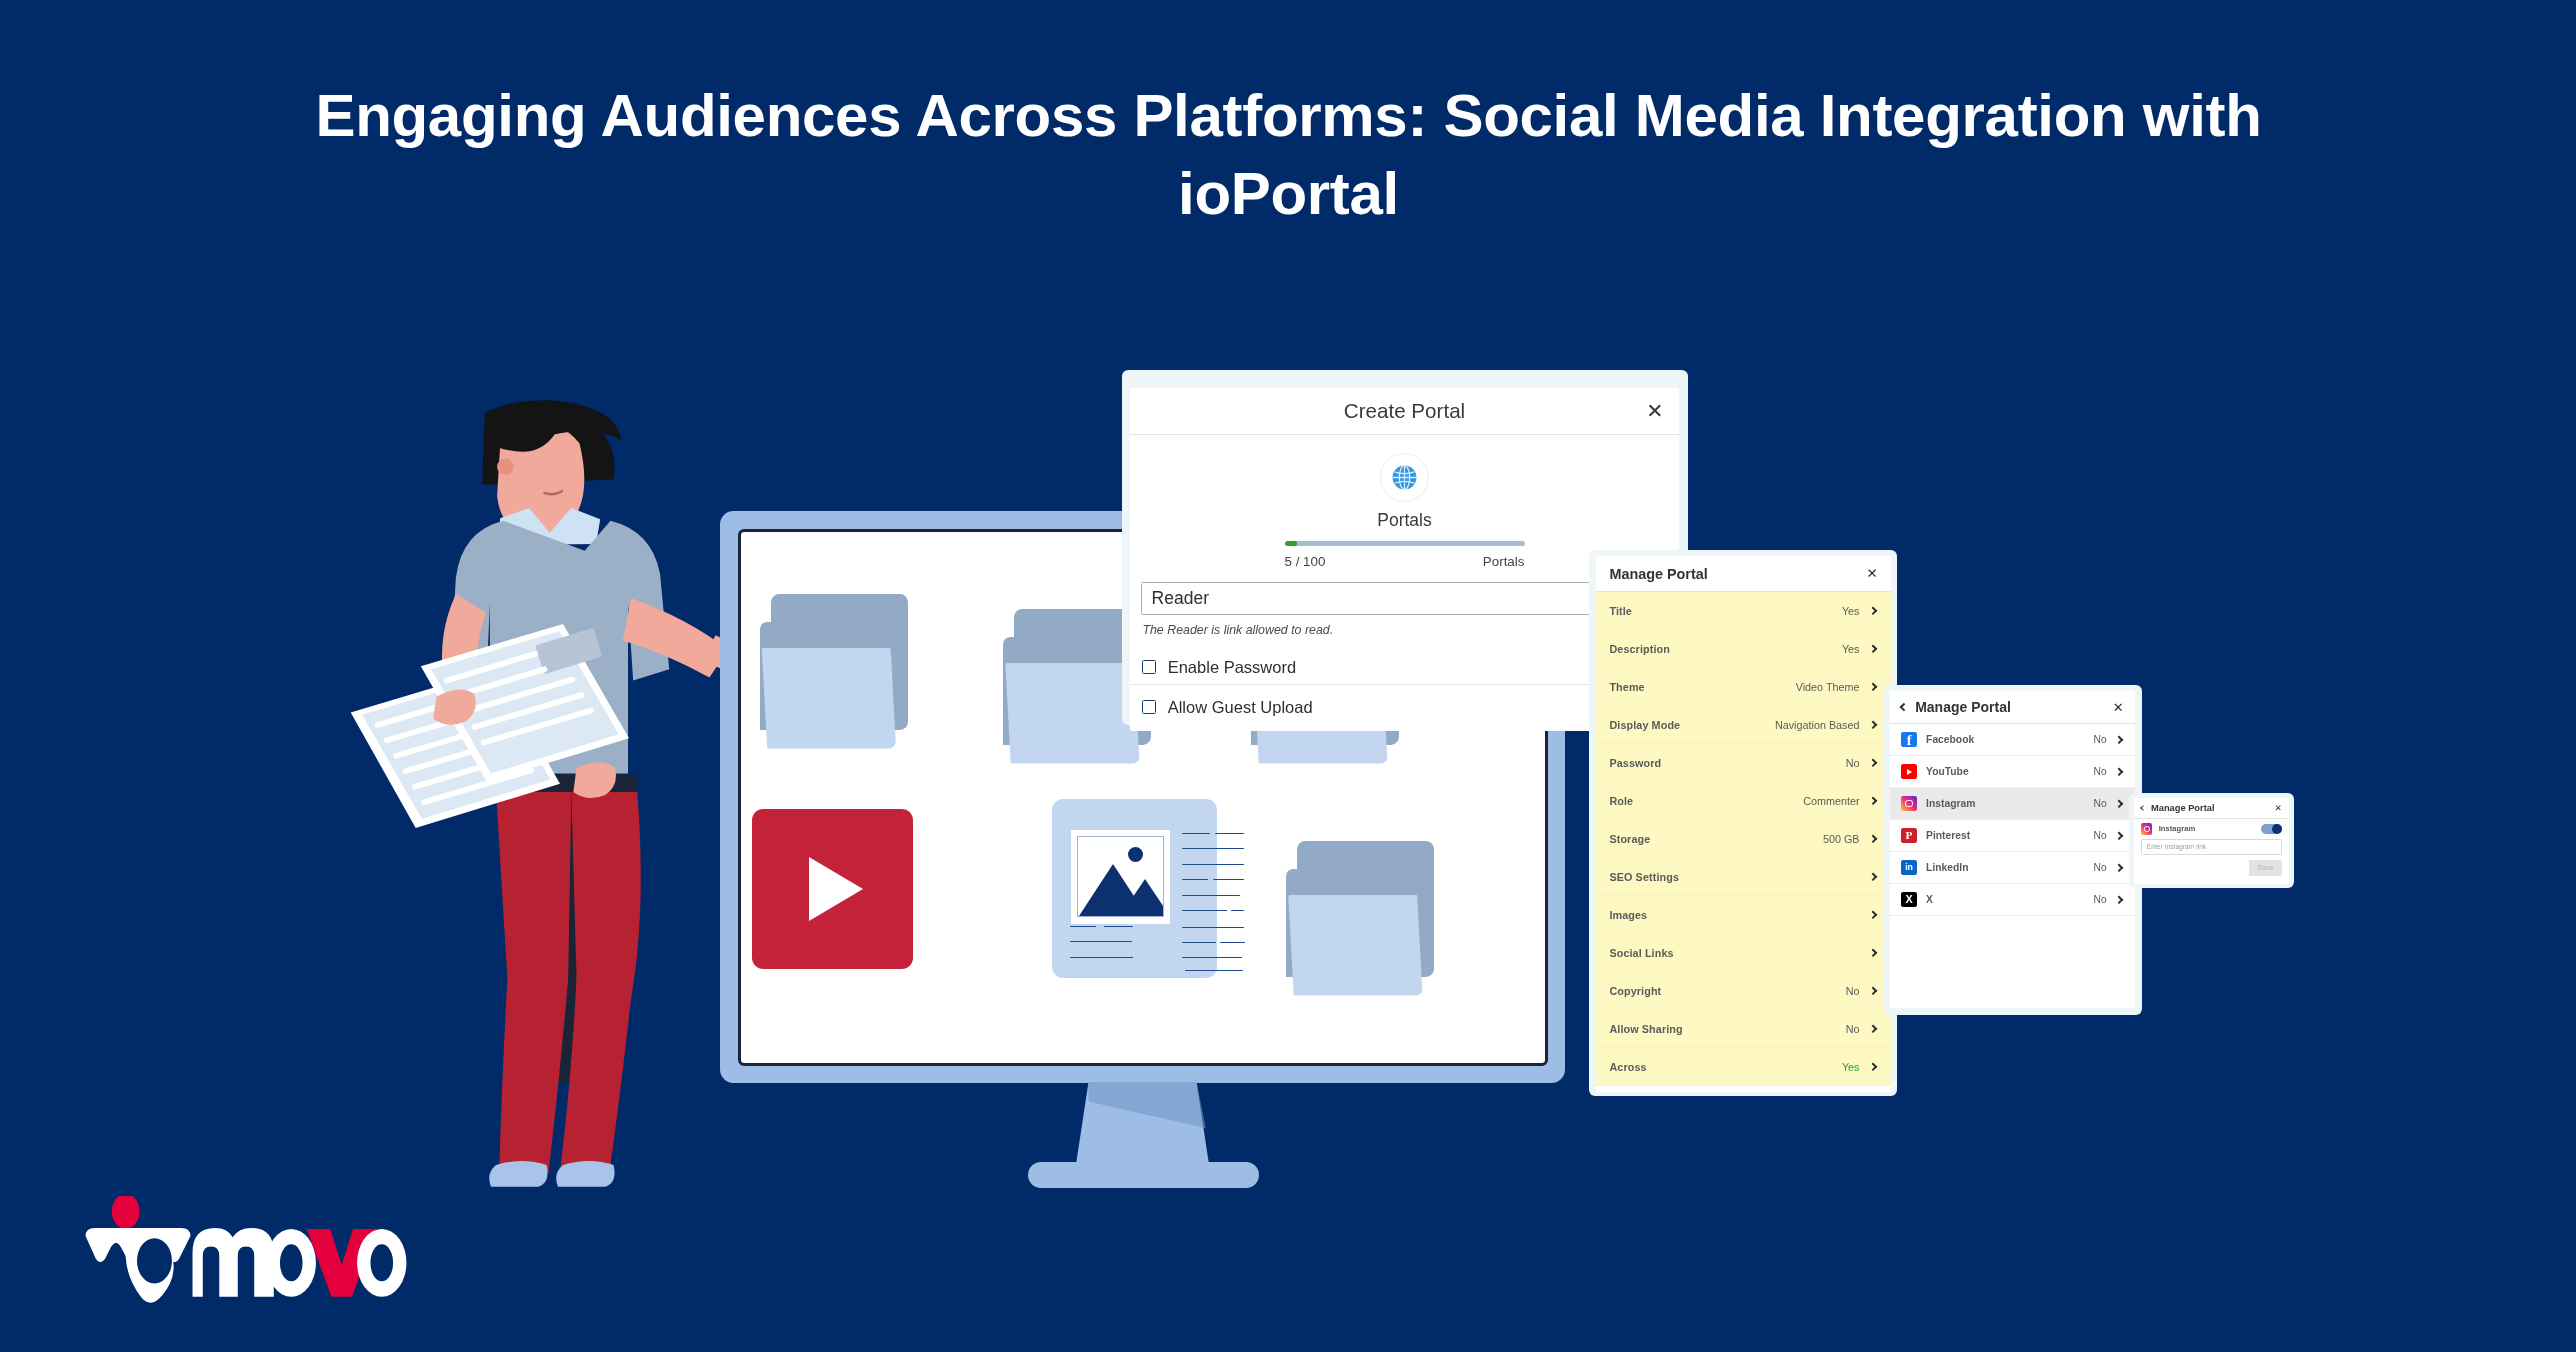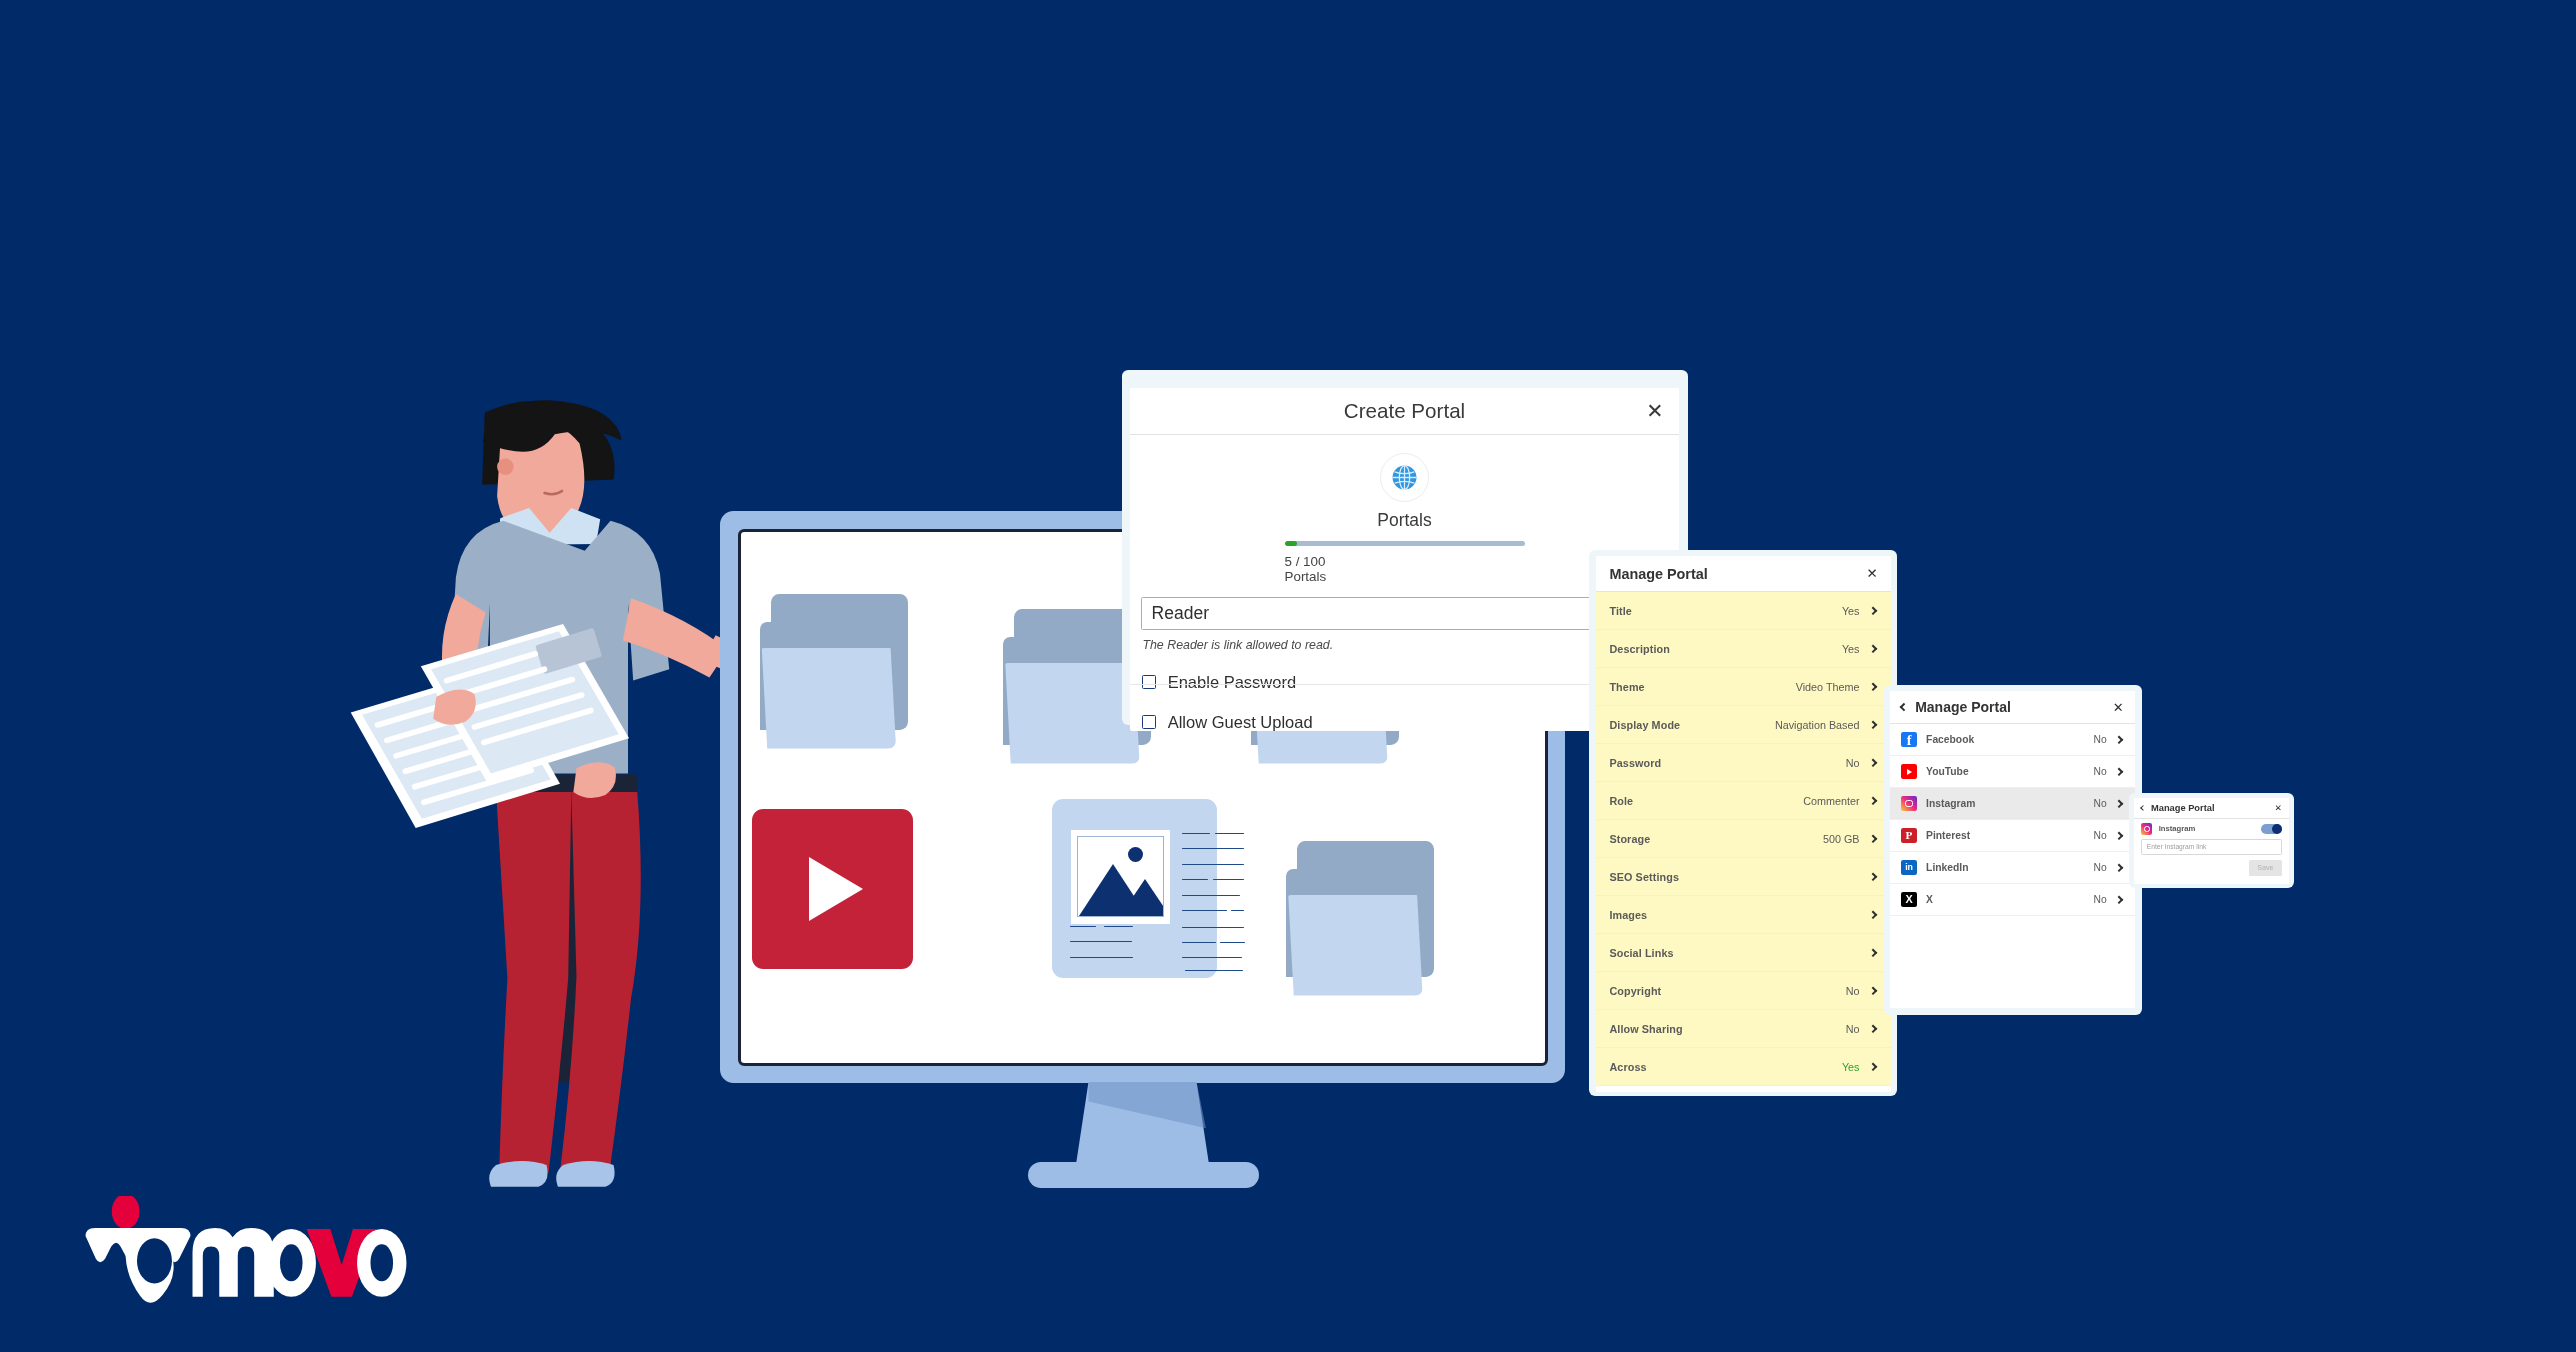--- a/index.html
+++ b/index.html
@@ -121,21 +121,21 @@
   .cp-globe-wrap{display:flex;flex-direction:column;align-items:center;}
   .cp-globe-ring{
     width:49px;height:49px;border-radius:50%;border:1px solid #ececec;
     display:flex;align-items:center;justify-content:center;background:#fff;
   }
   .cp-globe{width:27px;height:27px;}
   .cp-portals-label{margin-top:8.2px;font-size:17.5px;color:#3a3a3a;}
   .cp-bar-wrap{width:240px;margin:10.3px auto 0;}
   .cp-bar{height:4.6px;background:#a9bbd2;border-radius:2.6px;overflow:hidden;}
   .cp-bar-fill{height:100%;background:#2ba32b;border-radius:2.6px;}
-  .cp-bar-meta{display:flex;justify-content:space-between;margin-top:8.2px;font-size:13.4px;color:#444;flex-direction:column;}
+  .cp-bar-meta{display:flex;justify-content:space-between;margin-top:8.2px;font-size:13.4px;color:#444;}
   .cp-select{
     margin:13.4px 11.3px 0;height:33px;border:0.5px solid #adadad;border-radius:1.5px;
     display:flex;align-items:center;padding:0 9.3px;position:relative;background:#fff;
   }
   .cp-select-val{font-size:17.5px;color:#2f2f2f;}
   .cp-caret{
     position:absolute;right:11.3px;top:50%;transform:translateY(-50%);
     width:0;height:0;border-style:solid;border-width:6.7px 5.7px 0 5.7px;
     border-color:#4b4b4b transparent transparent transparent;
   }
@@ -209,20 +209,21 @@
     display:flex;align-items:center;padding:0 4.6px;font-size:6.7px;color:#9e9e9e;
   }
   #mp-detail-footer{display:flex;justify-content:flex-end;padding:5.2px 7.2px 0;}
   #mp-save{background:#e4e4e4;color:#b2b2b2;font-size:7.2px;padding:3.6px 8.2px;border-radius:1.5px;}
 </style>
 </head>
 <body>
 
 <div class="stage">
 
+  <h1 id="hero-title">Engaging Audiences Across Platforms: Social Media Integration with ioPortal</h1>
 
   <svg id="person" viewBox="0 0 830 1560">
 
     <path d="M420 800 L520 800 L470 1340 L400 1340 Z" fill="#1b2436"></path>
 
     <path d="M300 40 q120 -55 215 25 q45 40 35 105 l-255 10 Z" fill="#141414"></path>
 
     <rect x="352" y="185" width="95" height="95" fill="#e8907f"></rect>
 
     <path d="M332 70 q100 -36 152 30 q22 92 -8 140 q-24 40 -78 40 q-66 -6 -74 -78 Z" fill="#f0a99b"></path>

